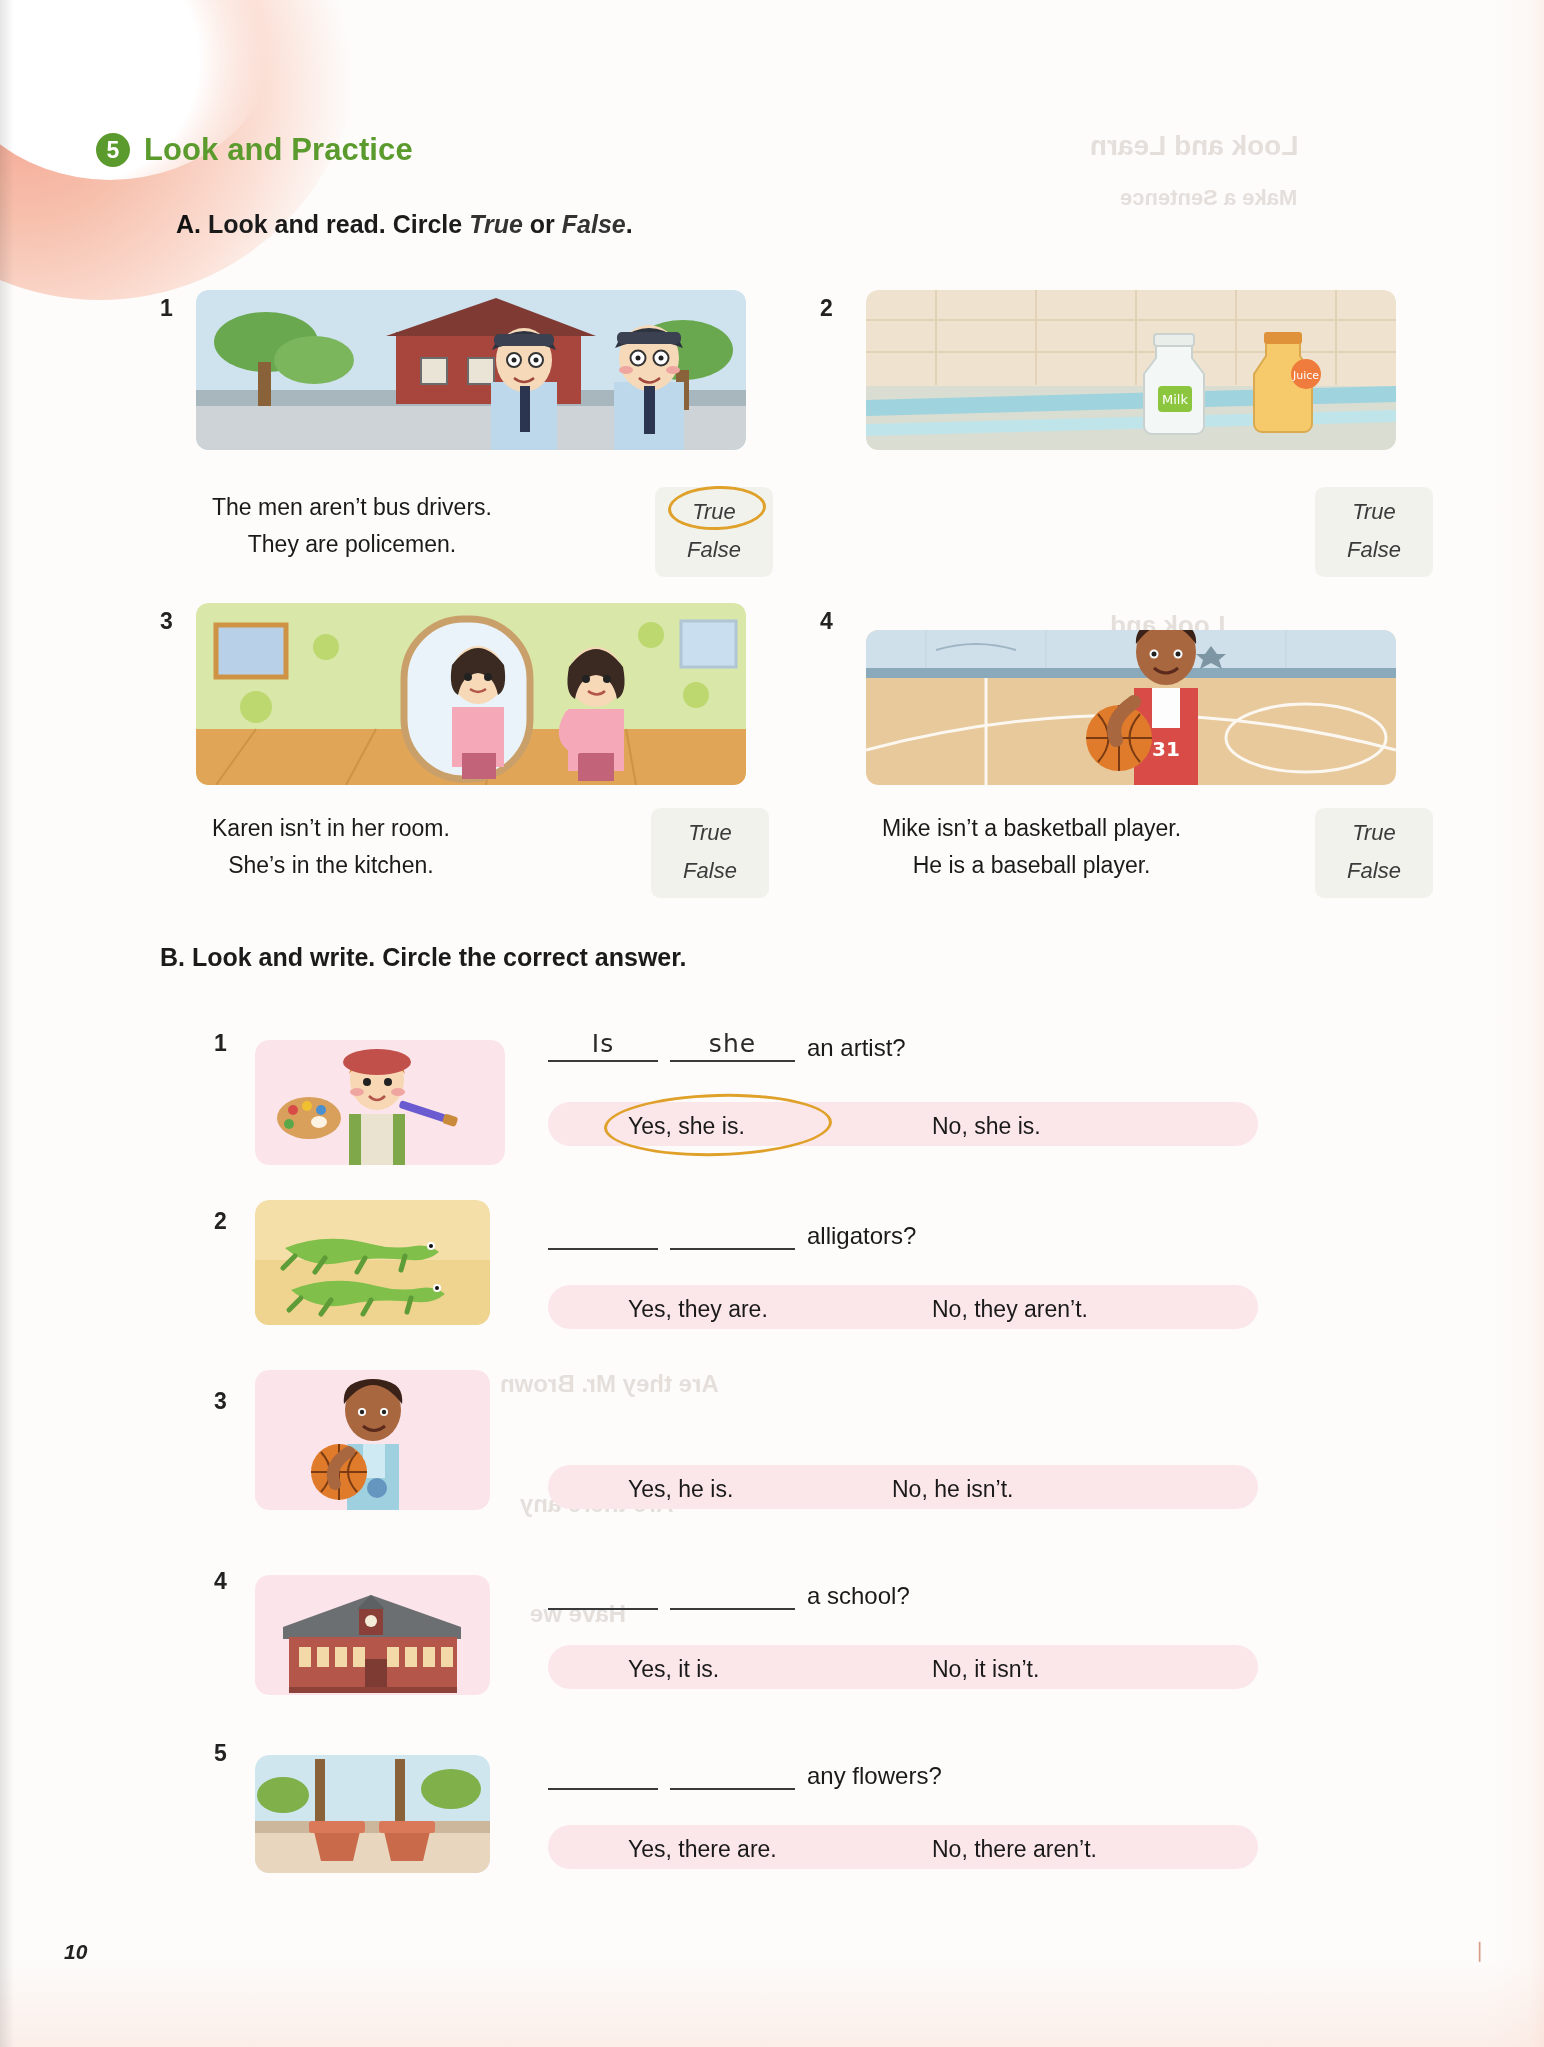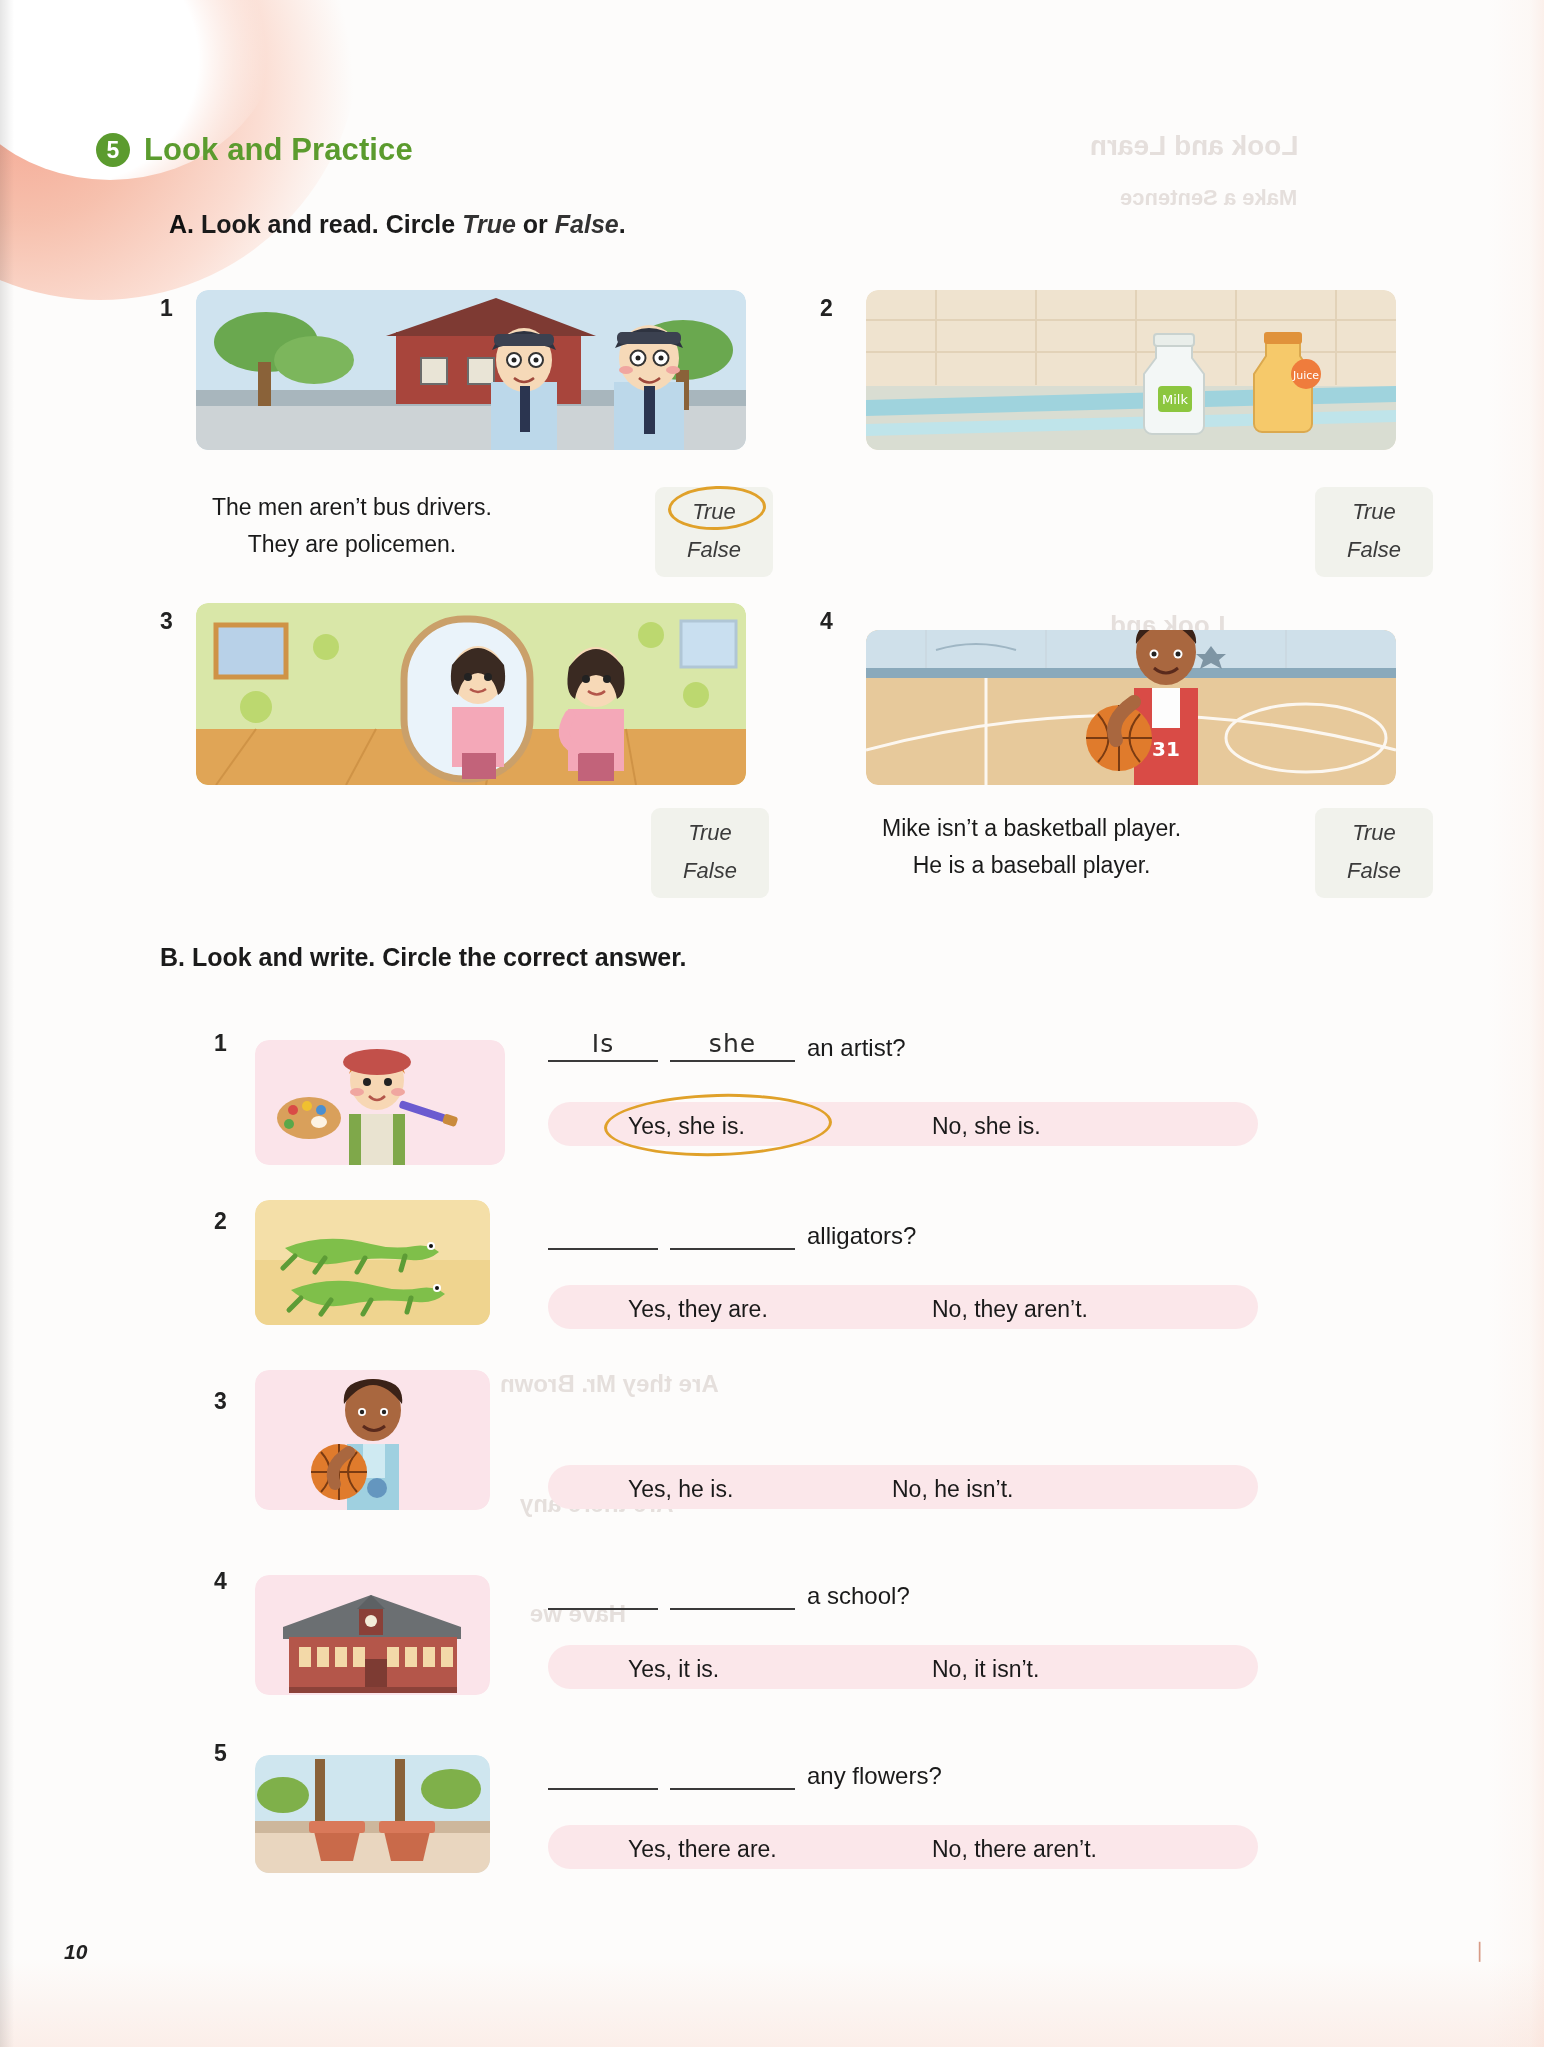--- a/index.html
+++ b/index.html
@@ -197,21 +197,21 @@
   <div class="ghost" style="left:1110px; top:610px; font-size:26px;">Look and</div>
   <div class="ghost" style="left:500px; top:1370px; font-size:24px;">Are they  Mr. Brown</div>
   <div class="ghost" style="left:520px; top:1490px; font-size:24px;">Are there any</div>
   <div class="ghost" style="left:530px; top:1600px; font-size:24px;">Have we</div>
 
   <div class="sec-header">
     <div class="sec-num">5</div>
     <div class="sec-title">Look and Practice</div>
   </div>
 
-  <div class="part-head" style="left:169px; top:210px;text-align:right;">
+  <div class="part-head" style="left:176px; top:210px;text-align:right;">
     <span class="letter">A.</span>
     <span>Look and read. Circle </span><span class="ital">True</span><span> or </span><span class="ital">False</span><span>.</span>
   </div>
 
   <div class="a-num" style="left:160px; top:295px;">1</div>
   <div class="pic" style="left:196px; top:290px; width:550px; height:160px;">
     <svg width="550" height="160" viewBox="0 0 550 160">
       <defs>
         <clipPath id="cA1">
             <rect x="0" y="0" width="550" height="160" rx="12"></rect>
@@ -360,20 +360,24 @@
           <path d="M373 64 q27 -36 54 0 q5 26 -6 32 q-4 -22 -21 -24 q-17 2 -21 24 q-11 -6 -6 -32z" fill="#3a2a22"></path>
           <circle cx="390" cy="76" r="4" fill="#222"></circle>
             <circle cx="411" cy="76" r="4" fill="#222"></circle>
           <path d="M392 88 q9 7 17 0" stroke="#b3564a" stroke-width="2.5" fill="none"></path>
           <path d="M372 106 h56 v62 h-56z" fill="#f4a8b8"></path>
           <rect x="382" y="150" width="36" height="28" fill="#c2637a"></rect>
           <path d="M374 112 q-14 24 6 34" stroke="#f4a8b8" stroke-width="11" fill="none" stroke-linecap="round"></path>
         </g>
       </g>
     </svg>
+  </div>
+  <div class="sent" style="left:212px; top:810px;">
+    <div>Karen isn’t in her room.</div>
+    <div>She’s in the kitchen.</div>
   </div>
   <div class="tf" style="left:651px; top:808px;">
     <div>True</div>
     <div>False</div>
   </div>
 
   <div class="a-num" style="left:820px; top:608px;">4</div>
   <div class="pic" style="left:866px; top:630px; width:530px; height:155px;">
     <svg width="530" height="175" viewBox="0 0 530 175" style="margin-top:-20px">
       <defs>

